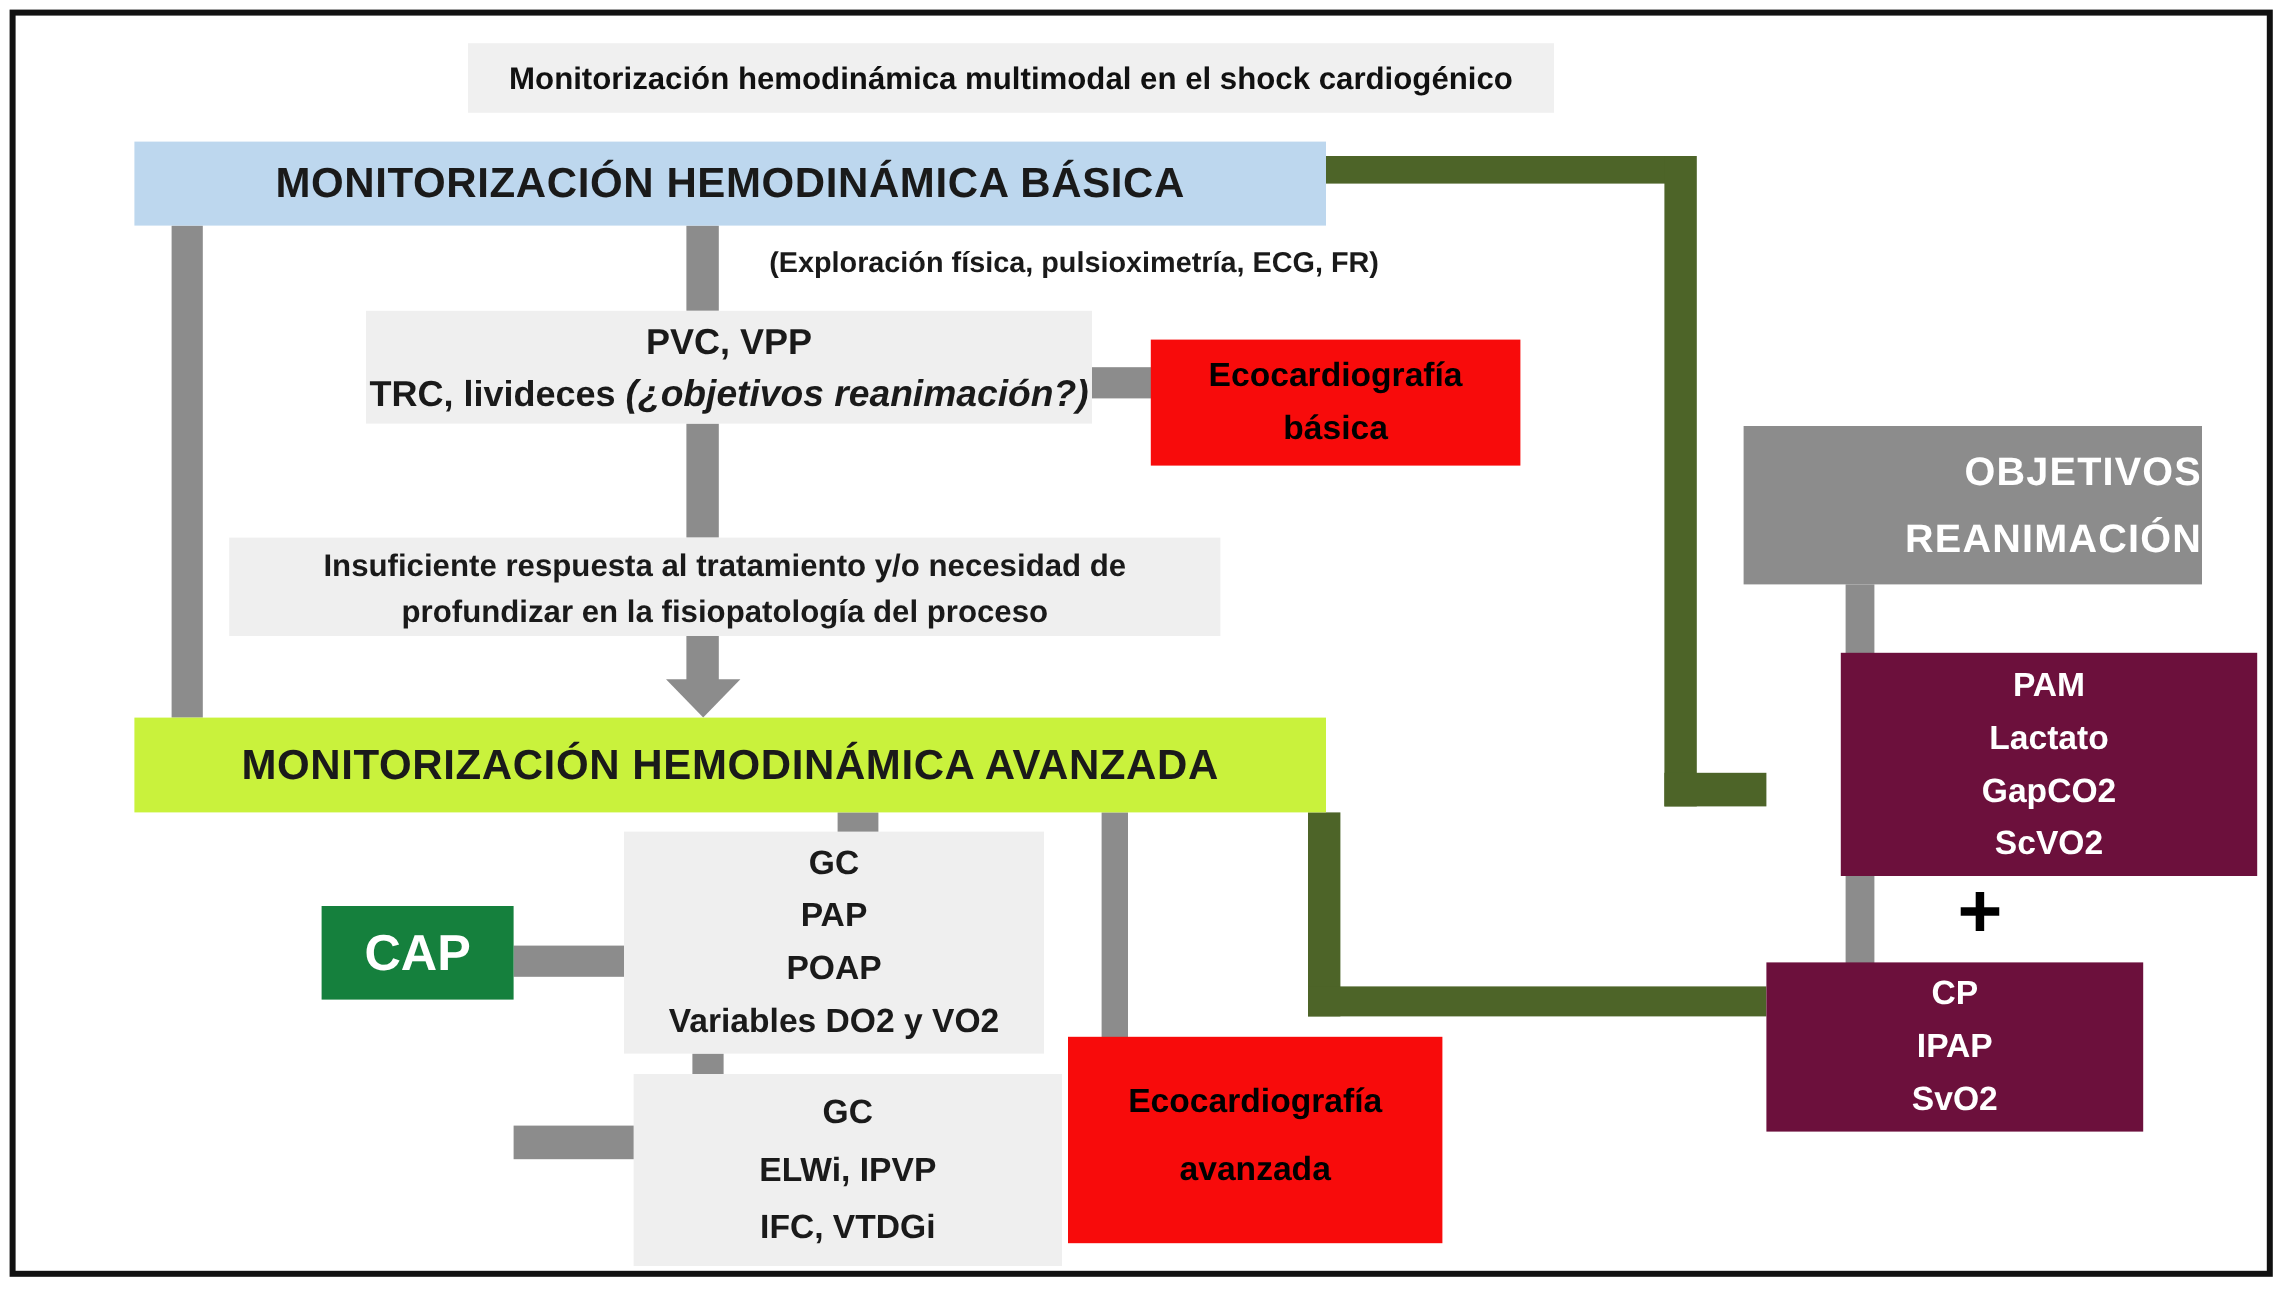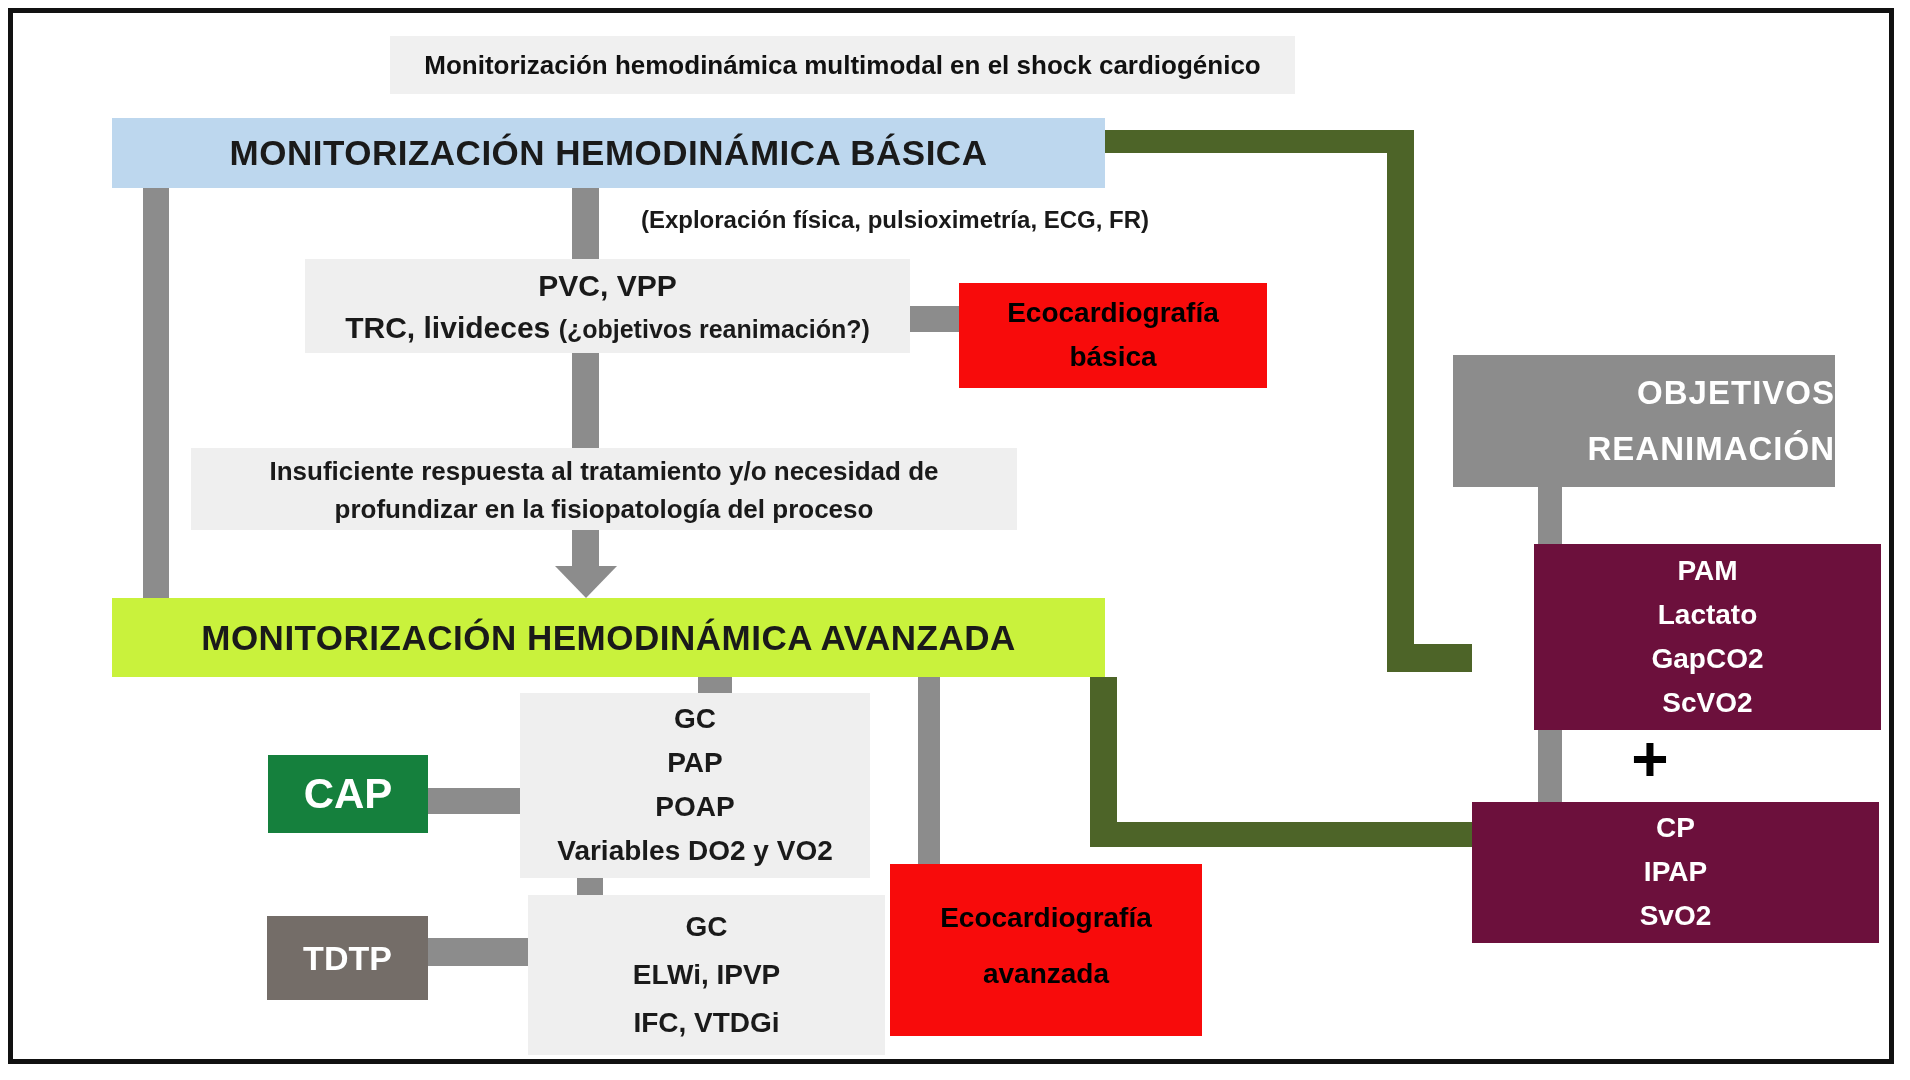--- a/index.html
+++ b/index.html
@@ -24,21 +24,21 @@
   .maroon{background:#6c103c;color:#ffffff;}
   .graybox{background:#8c8c8c;color:#ffffff;}
   .capbox{background:#15803d;color:#ffffff;font-size:42px;line-height:78px;}
   .tdtpbox{background:#746d68;color:#ffffff;font-size:34px;line-height:84px;}
   .arrowhead{
     position:absolute;width:0;height:0;
     border-left:31px solid transparent;border-right:31px solid transparent;
     border-top:32px solid #8c8c8c;
   }
   .line28{font-size:28px;line-height:44px;}
-  .small-paren{font-size:25px;}
+  .small-paren{font-size:31px;font-style:italic;}
   .plus{position:absolute;font-weight:bold;color:#000;font-size:64px;line-height:70px;text-align:center;}
 </style>
 </head>
 <body>
 
 <div class="canvas">
   <div class="frame"></div>
 
   <div class="box titlebar" style="left:390px;top:36px;width:905px;height:58px;">Monitorización hemodinámica multimodal en el shock cardiogénico</div>
 
@@ -87,21 +87,20 @@
 
   <div class="box panel" style="left:520px;top:693px;width:350px;height:185px;padding-top:4px;">
     <div class="line28">GC</div>
     <div class="line28">PAP</div>
     <div class="line28">POAP</div>
     <div class="line28">Variables DO2 y VO2</div>
   </div>
 
   <div class="box capbox" style="left:268px;top:755px;width:160px;height:78px;">CAP</div>
 
-  <div class="box tdtpbox" style="left:267px;top:916px;width:161px;height:84px;">TDTP</div>
 
   <div class="box panel" style="left:528px;top:895px;width:357px;height:160px;padding-top:8px;">
     <div style="font-size:28px;line-height:48px;">GC</div>
     <div style="font-size:28px;line-height:48px;">ELWi, IPVP</div>
     <div style="font-size:28px;line-height:48px;">IFC, VTDGi</div>
   </div>
 
   <div class="box redbox" style="left:890px;top:864px;width:312px;height:172px;padding-top:26px;">
     <div style="font-size:28px;line-height:56px;">Ecocardiografía</div>
     <div style="font-size:28px;line-height:56px;">avanzada</div>
@@ -114,18 +113,18 @@
 
   <div class="box maroon" style="left:1534px;top:544px;width:347px;height:186px;padding-top:5px;">
     <div class="line28">PAM</div>
     <div class="line28">Lactato</div>
     <div class="line28">GapCO2</div>
     <div class="line28">ScVO2</div>
   </div>
 
   <div class="plus" style="left:1614px;top:724px;width:72px;height:70px;">+</div>
 
-  <div class="box maroon" style="left:1472px;top:802px;width:407px;height:141px;padding-top:4px;">
+  <div class="box maroon" style="left:1472px;top:802px;width:314px;height:141px;padding-top:4px;">
     <div class="line28">CP</div>
     <div class="line28">IPAP</div>
     <div class="line28">SvO2</div>
   </div>
 </div>
 
 </body></html>

